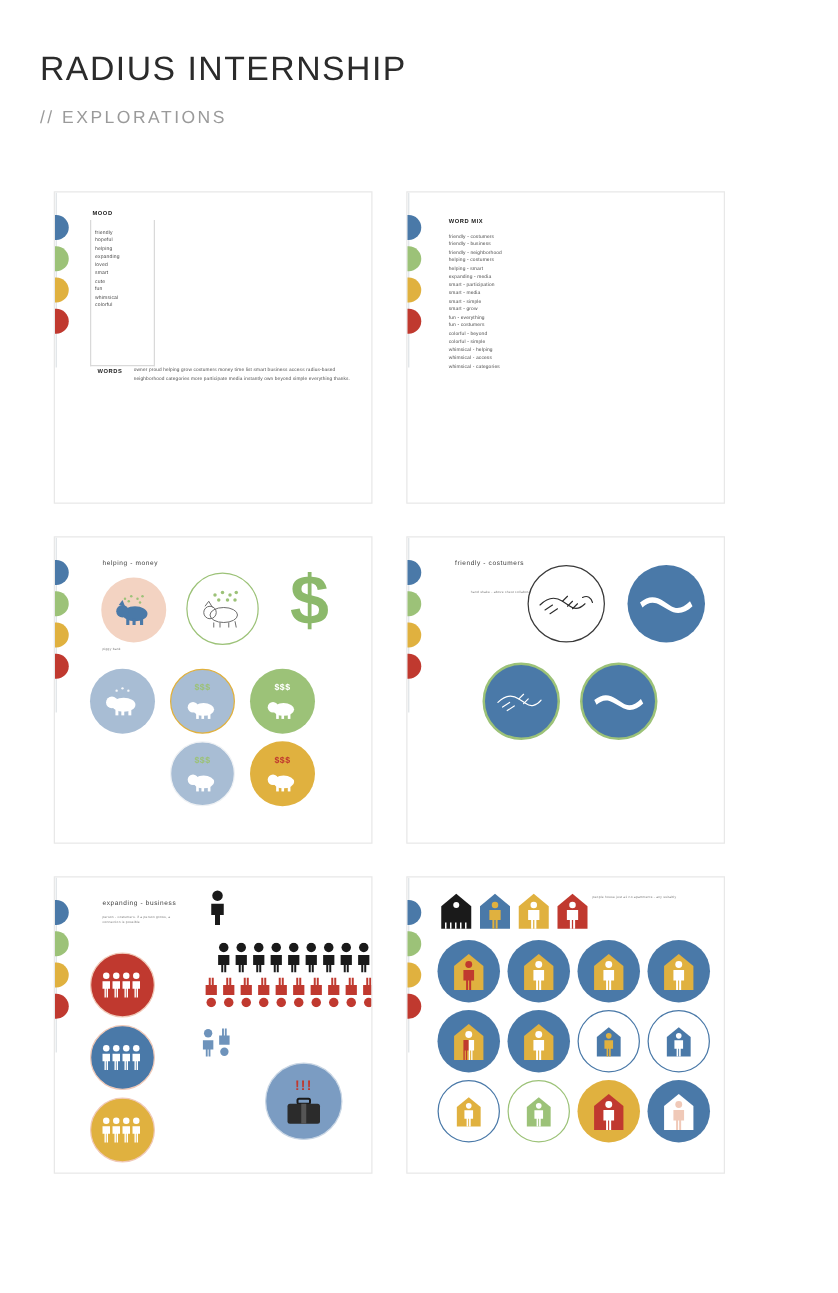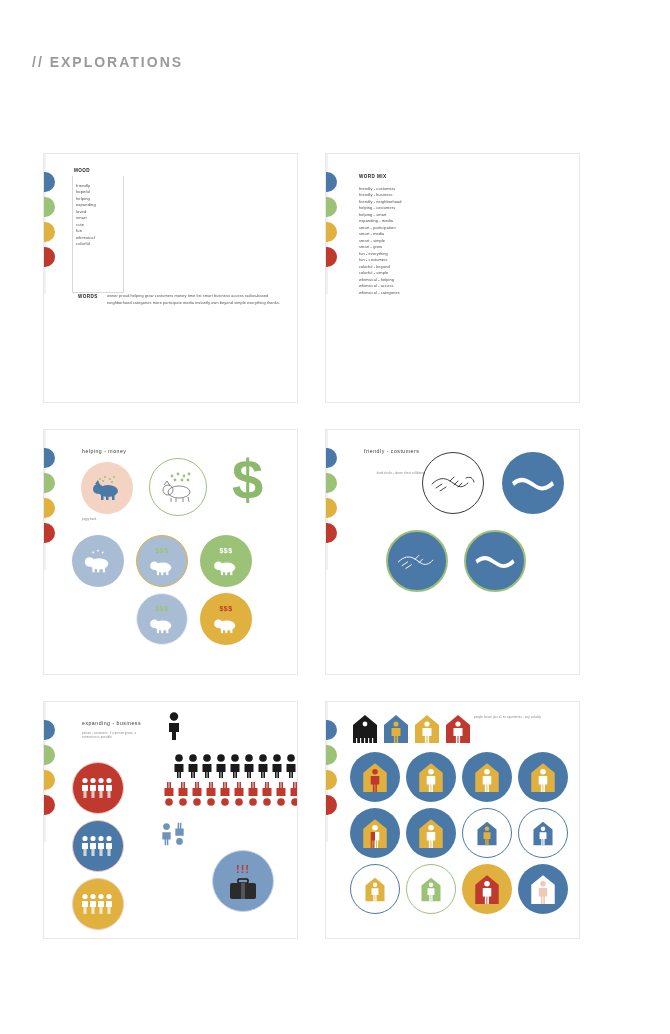--- a/index.html
+++ b/index.html
@@ -18,21 +18,21 @@
     font-size: 27px;
     letter-spacing: 1.2px;
     font-weight: 400;
     color: #2b2b2b;
     white-space: nowrap;
   }
   .page-subtitle {
     margin-top: 14px;
     font-size: 14px;
     letter-spacing: 2.0px;
-    font-weight: 700;
+    font-weight: 400;
     color: #9a9a9a;
     white-space: nowrap;
   }
 
   
   .grid {
     position: absolute;
     left: 43px;
     top: 153px;
     width: 586px;
@@ -180,20 +180,21 @@
   .people-row { position: absolute; display: flex; }
   .people-row.flip { transform: scaleY(-1); }
 
   
   .house-row { position: absolute; display: flex; gap: 5px; align-items: flex-end; }
 </style>
 </head>
 <body>
 
 <div class="header">
+  <div class="page-title">RADIUS INTERNSHIP</div>
   <div class="page-subtitle">// EXPLORATIONS</div>
 </div>
 
 <div class="grid">
 
   <div class="row">
 
     <div class="panel p1">
       <div class="swatches">
         <div class="swatch" style="background:#4a79a8"></div>

